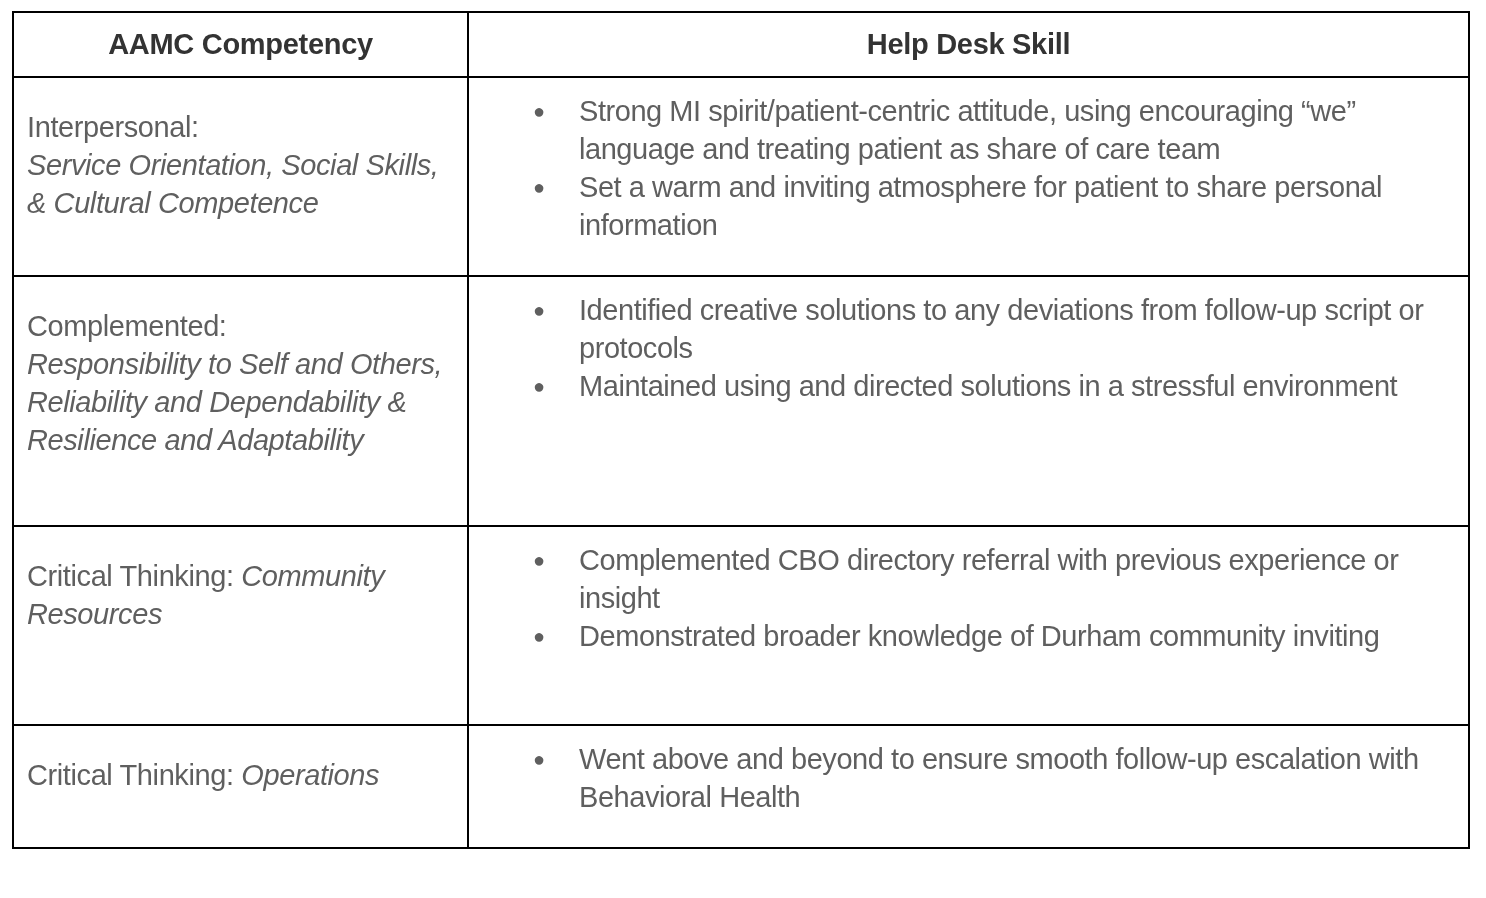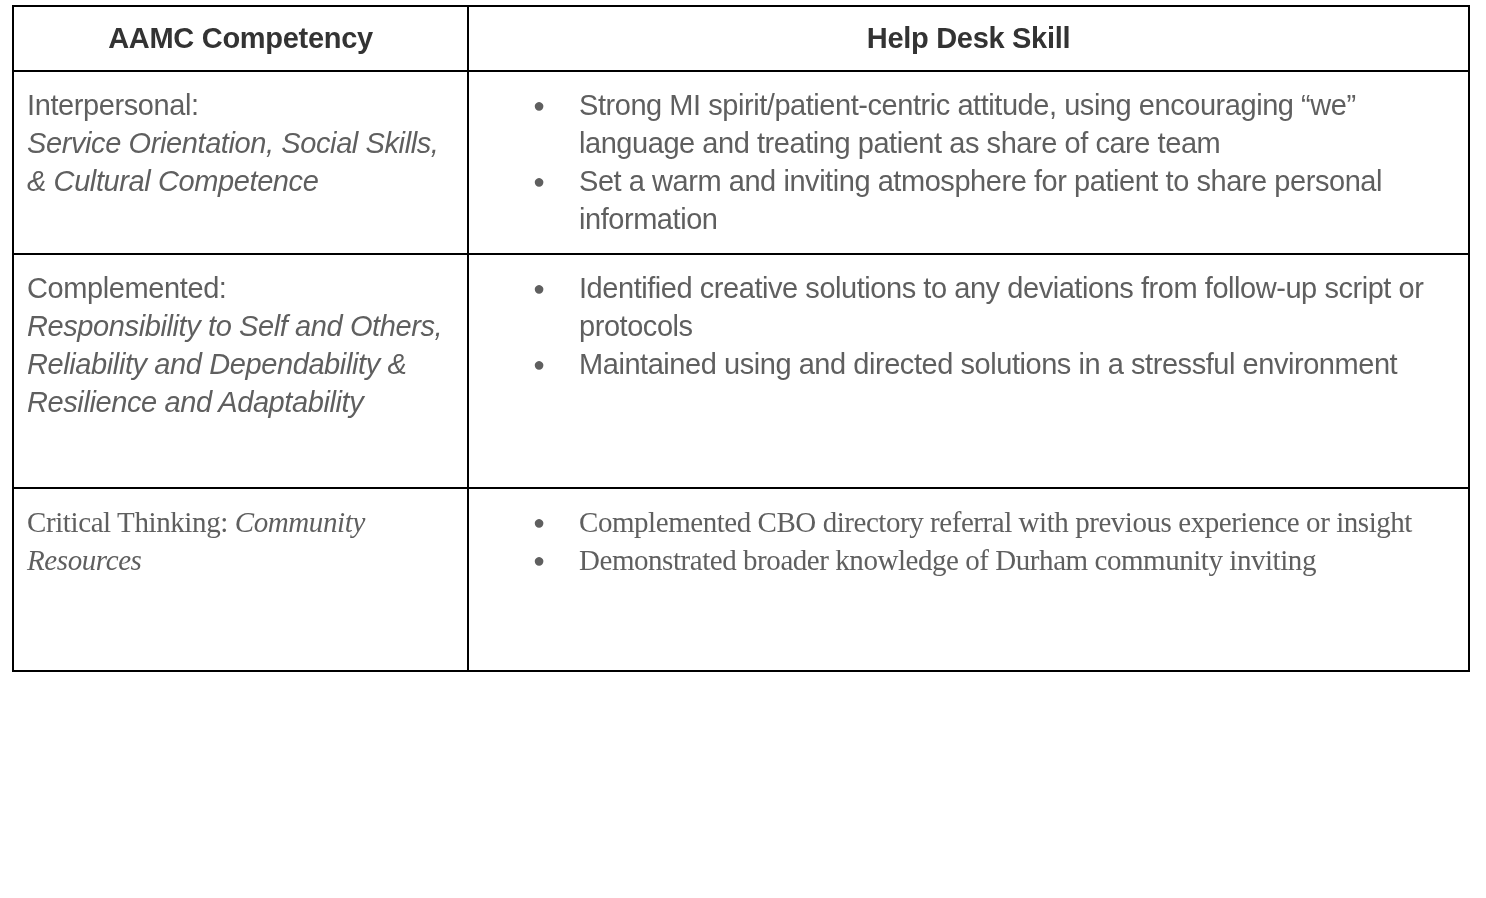--- a/index.html
+++ b/index.html
@@ -1,35 +1,35 @@
 <!DOCTYPE html>
 <html><head>
 <meta charset="utf-8">
 <style>
   html, body { margin: 0; padding: 0; background: #ffffff; }
   body { width: 1486px; height: 898px; position: relative; overflow: hidden;
          font-family: "Liberation Sans", "DejaVu Sans", sans-serif; }
-  table.grid { position: absolute; left: 12px; top: 5px; border-collapse: collapse;
+  table.grid { position: absolute; left: 12px; top: 11px; border-collapse: collapse;
                width: 1456px; table-layout: fixed; border-radius: 18px; }
   table.grid td, table.grid th { border: 2px solid #000; vertical-align: top; }
   col.c1 { width: 455px; }
   col.c2 { width: 1001px; }
   th { height: 63px; font-weight: bold; font-size: 29px; color: #333333;
        text-align: center; vertical-align: middle !important; padding: 0; letter-spacing: -0.3px; }
   td { font-size: 29px; color: #5f5f5f; line-height: 38px; }
-  td.comp { padding: 14px 10px 0 13px; letter-spacing: -0.4px; margin-top: 18px; }
+  td.comp { padding: 30px 10px 0 13px; letter-spacing: -0.4px; margin-top: 18px; }
   td.skill { padding: 14px 20px 0 0; }
   .it { font-style: italic; }
   ul { margin: 0; padding: 0; list-style: none; }
   li { position: relative; padding-left: 110px; letter-spacing: -0.45px; }
   li .bullet { position: absolute; left: 64px; top: 0; font-size: 20px; color: #5f5f5f; }
   tr.r1 td { height: 167px; }
   tr.r2 td { height: 218px; }
   tr.r3 td { height: 90px; }
-  tr.r4 td { height: 167px; font-family: Liberation Serif, serif; }
+  tr.r4 td { height: 167px; }
   tr.r5 td { height: 91px; }
 </style>
 </head>
 <body>
 
 <table class="grid">
   <colgroup>
       <col class="c1">
       <col class="c2">
     </colgroup>
@@ -71,14 +71,24 @@
       <span>Critical Thinking: </span><span class="it">Community Resources</span>
     </td>
     <td class="skill">
       <ul>
         <li><span class="bullet">●</span><span>Complemented CBO directory referral with previous experience or insight</span></li>
         <li><span class="bullet">●</span><span>Demonstrated broader knowledge of Durham community inviting</span></li>
       </ul>
     </td>
   </tr>
 
+  <tr class="r5">
+    <td class="comp">
+      <span>Critical Thinking: </span><span class="it">Operations</span>
+    </td>
+    <td class="skill">
+      <ul>
+        <li><span class="bullet">●</span><span>Went above and beyond to ensure smooth follow-up escalation with Behavioral Health</span></li>
+      </ul>
+    </td>
+  </tr>
 </tbody>
   </table>
 
 </body></html>

